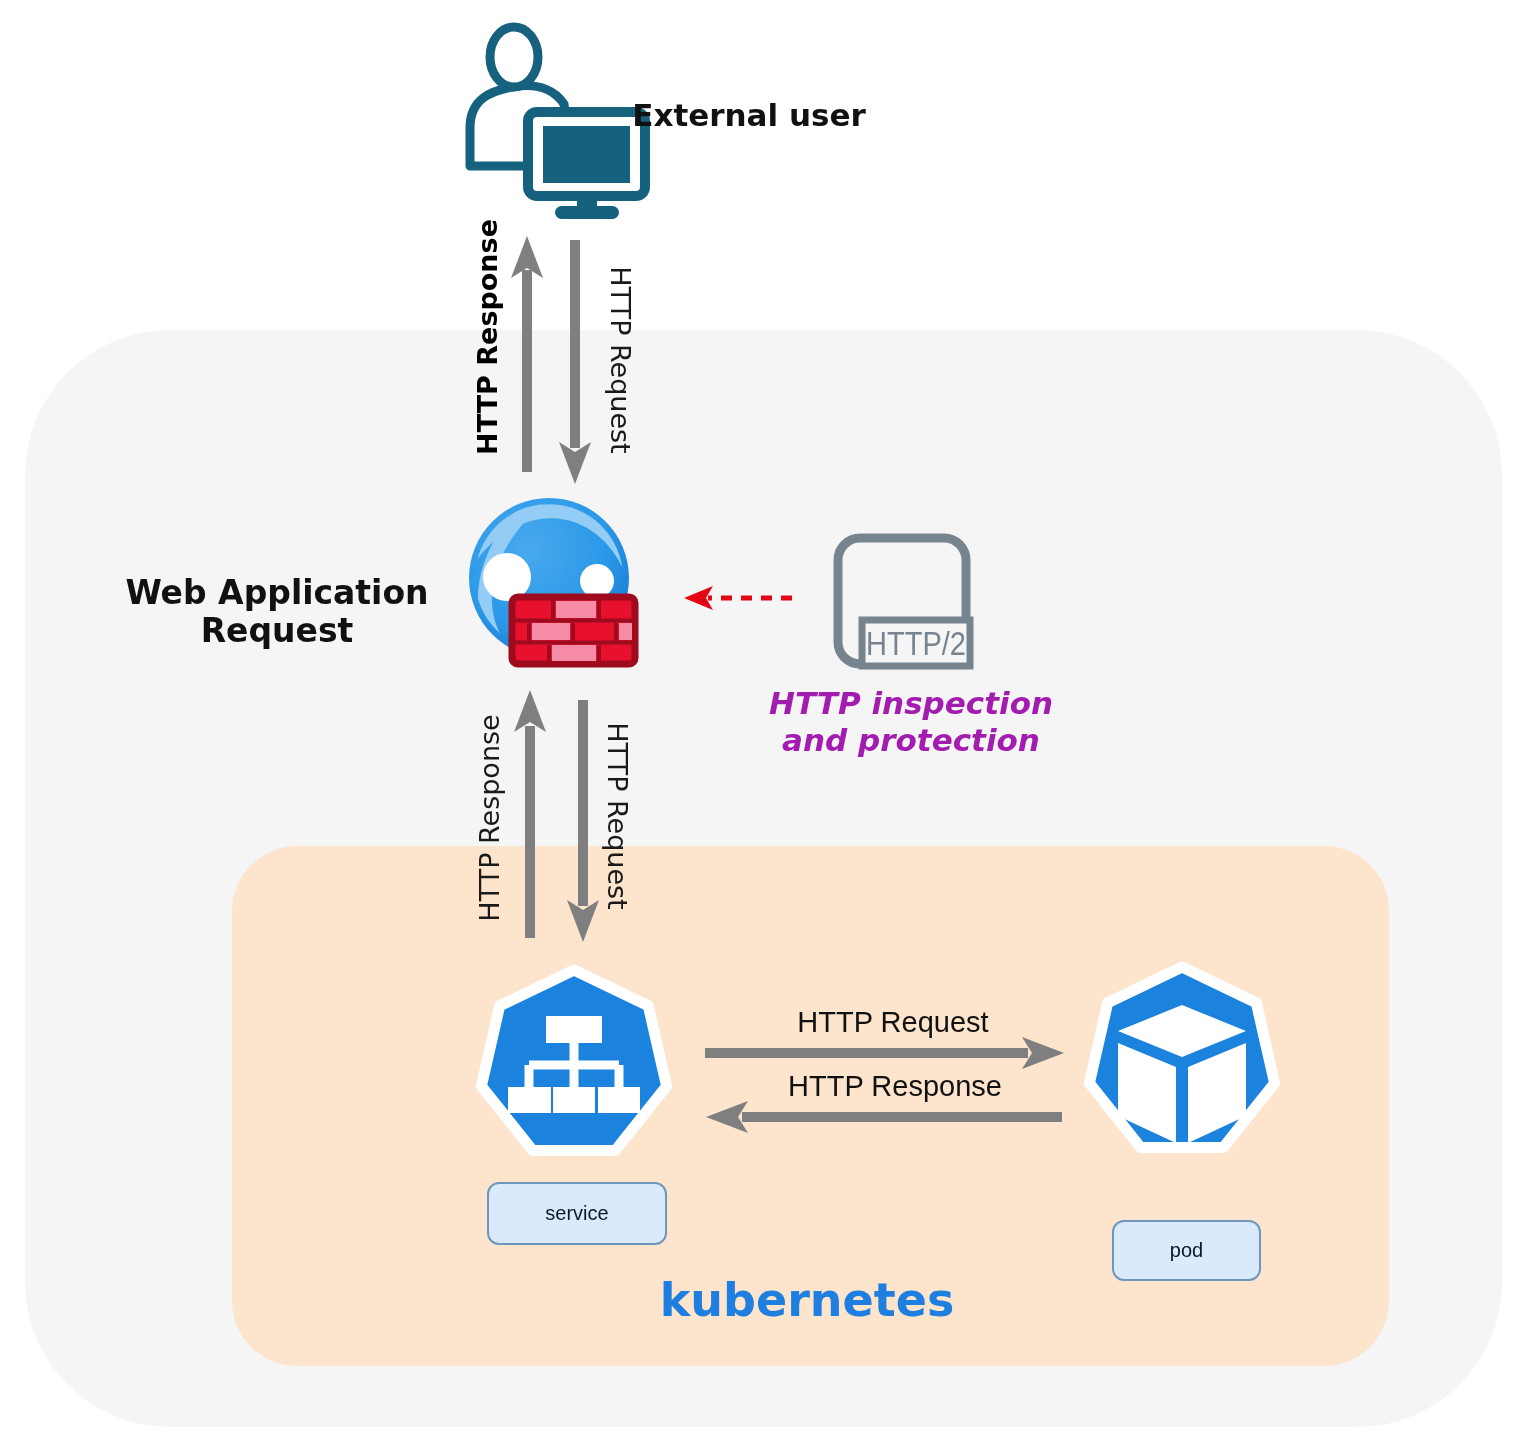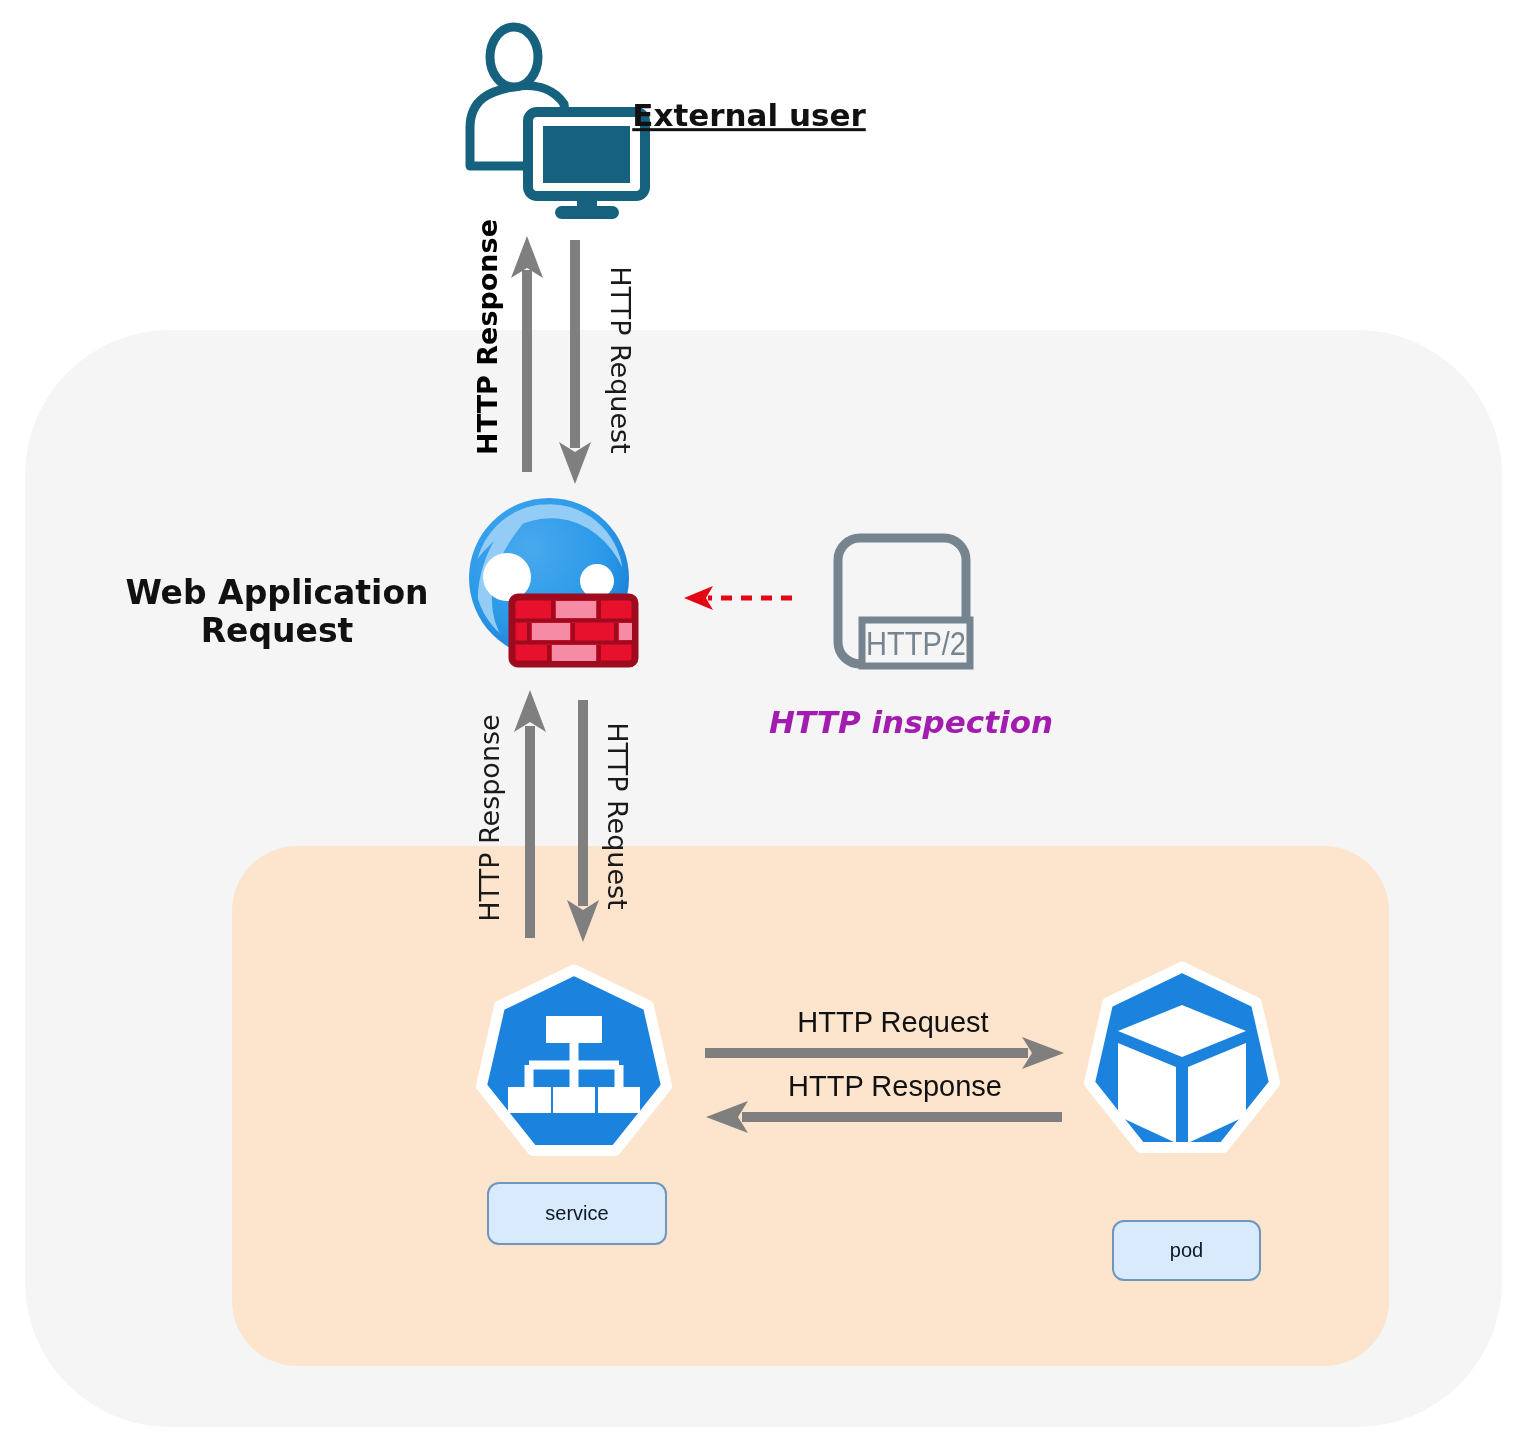--- a/index.html
+++ b/index.html
@@ -151,39 +151,41 @@
     </g>
 
     <g fill="#7f7f7f" stroke="#7f7f7f">
       <line x1="705" y1="1053" x2="1028" y2="1053" stroke-width="10"></line>
       <polygon points="1064,1053 1022,1037 1032,1053 1022,1069" stroke="none"></polygon>
       <line x1="1062" y1="1117" x2="742" y2="1117" stroke-width="10"></line>
       <polygon points="706,1117 748,1101 738,1117 748,1133" stroke="none"></polygon>
     </g>
   </svg>
 
-  <div class="lbl ext-user" style="left:749px;top:116px;text-decoration:underline;">External user</div>
+  <div class="lbl ext-user" style="left:749px;top:116px;">External user</div>
 
   <div class="lbl center waf-name" style="left:277px;top:612px;">
     <div>Web Application</div>
     <div>Request</div>
   </div>
 
   <div class="lbl vlabel vlabel-bold rot-ccw" style="left:488px;top:337px;">HTTP Response</div>
   <div class="lbl vlabel rot-cw" style="left:620px;top:360px;">HTTP Request</div>
 
   <div class="lbl vlabel rot-ccw" style="left:490px;top:818px;">HTTP Response</div>
   <div class="lbl vlabel rot-cw" style="left:617px;top:816px;">HTTP Request</div>
 
   <div class="lbl http2-text" style="left:916px;top:644px;">HTTP/2</div>
 
   <div class="lbl center inspection" style="left:911px;top:722px;">
     <div>HTTP inspection</div>
+    <div>and protection</div>
   </div>
 
   <div class="lbl hlabel" style="left:893px;top:1023px;">HTTP Request</div>
   <div class="lbl hlabel" style="left:895px;top:1087px;">HTTP Response</div>
 
   <div class="badge" style="left:487px;top:1182px;width:176px;height:59px;">service</div>
   <div class="badge" style="left:1112px;top:1182px;width:145px;height:57px;margin-top:38px;">pod</div>
 
+  <div class="lbl k8s-word" style="left:807px;top:1300px;">kubernetes</div>
 
 </div>
 
 </body></html>

